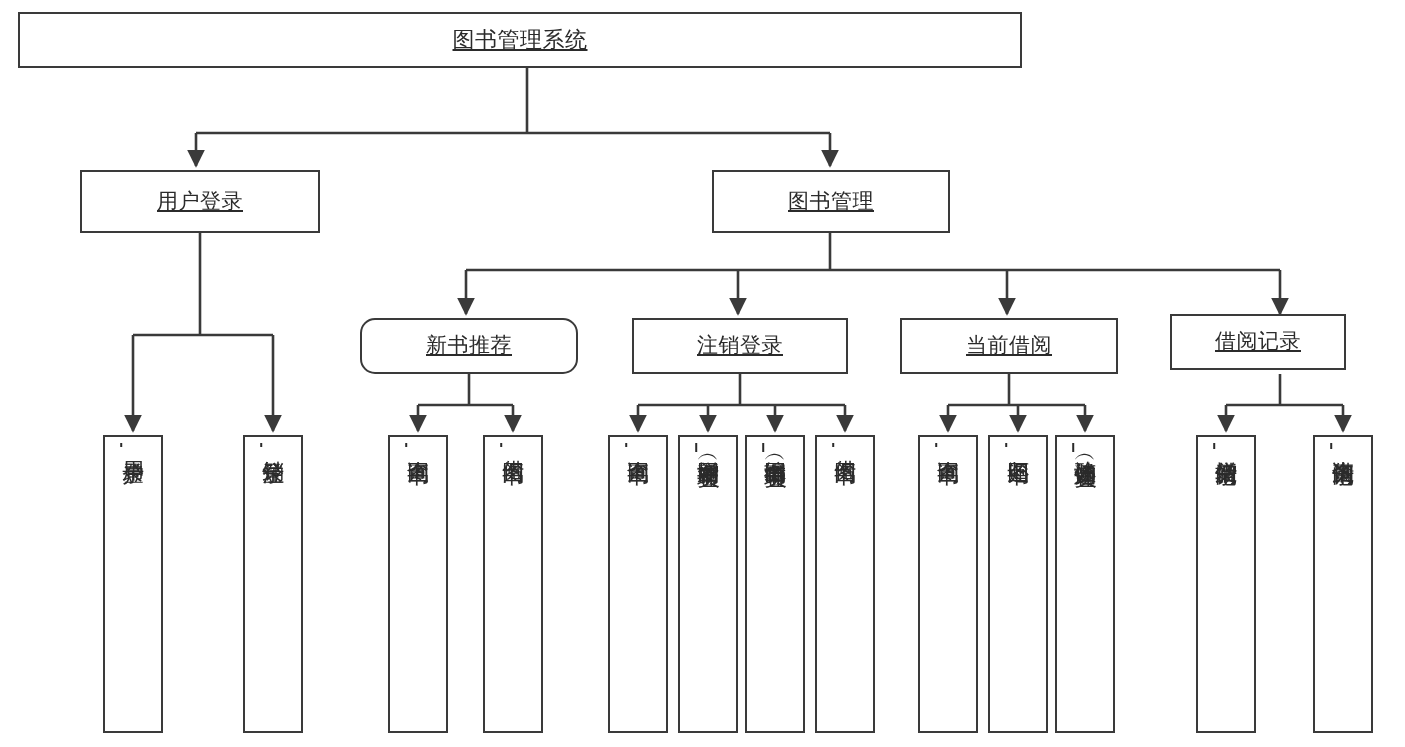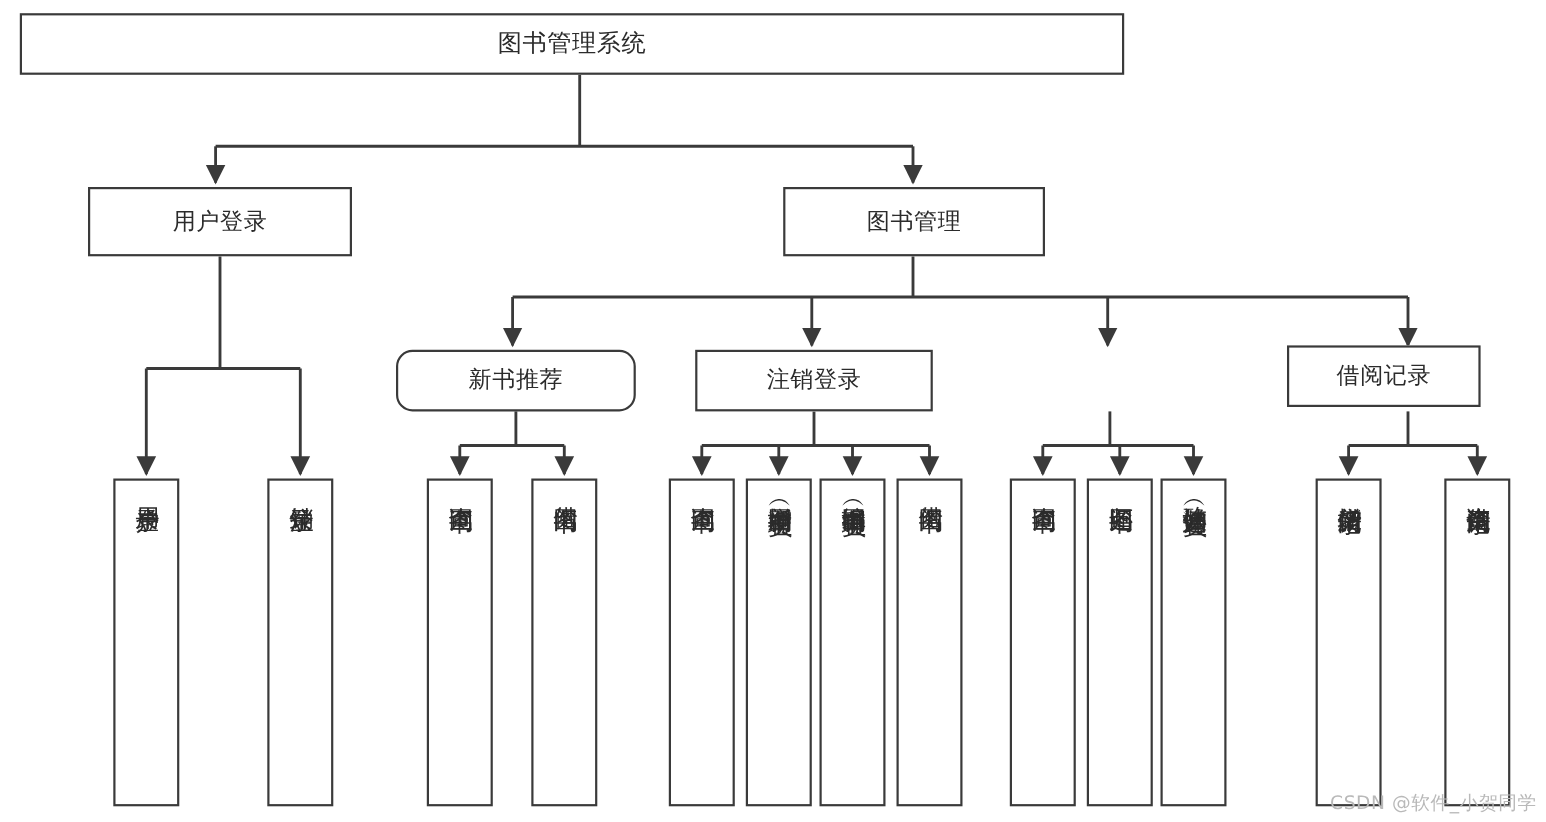--- a/index.html
+++ b/index.html
@@ -28,20 +28,21 @@
   }
   .node {
     position: absolute;
     box-sizing: border-box;
     border: 2px solid #3a3a3a;
     background: #ffffff;
     display: flex;
     align-items: center;
     justify-content: center;
     color: #2b2b2b;
+    text-decoration: underline;
   }
   .node-label {
     display: block;
     text-align: center;
     line-height: 1.12;
     letter-spacing: 0.5px;
     color: #2b2b2b;
   }
   
   .node.h .node-label {
@@ -140,20 +141,23 @@
   <div class="node h" style="left: 712px; top: 170px; width: 238px; height: 63px; border-color: rgb(58, 58, 58); color: rgb(43, 43, 43);">
     <span class="node-label">图书管理</span>
   </div>
 
   <div class="node h" style="left: 360px; top: 318px; width: 218px; height: 56px; border-color: rgb(58, 58, 58); color: rgb(43, 43, 43); border-radius: 15px;">
     <span class="node-label">新书推荐</span>
   </div>
   <div class="node h" style="left: 632px; top: 318px; width: 216px; height: 56px; border-color: rgb(58, 58, 58); color: rgb(43, 43, 43);">
     <span class="node-label">注销登录</span>
   </div>
+  <div class="node h" style="left: 900px; top: 318px; width: 218px; height: 56px; border-color: rgb(58, 58, 58); color: rgb(43, 43, 43);">
+    <span class="node-label">当前借阅</span>
+  </div>
   <div class="node h" style="left: 1170px; top: 314px; width: 176px; height: 56px; border-color: rgb(58, 58, 58); color: rgb(43, 43, 43);">
     <span class="node-label">借阅记录</span>
   </div>
 
   <div class="node v" style="left: 103px; top: 435px; width: 60px; height: 298px; border-color: rgb(58, 58, 58); color: rgb(43, 43, 43);">
     <span class="node-label">用户登录</span>
   </div>
   <div class="node v" style="left: 243px; top: 435px; width: 60px; height: 298px; border-color: rgb(58, 58, 58); color: rgb(43, 43, 43);">
     <span class="node-label">注销登录</span>
   </div>
@@ -184,14 +188,13 @@
   <div class="node v" style="left: 1055px; top: 435px; width: 60px; height: 298px; border-color: rgb(58, 58, 58); color: rgb(43, 43, 43);">
     <span class="node-label">确认归还（管理员）</span>
   </div>
   <div class="node v" style="left: 1196px; top: 435px; width: 60px; height: 298px; border-color: rgb(58, 58, 58); color: rgb(43, 43, 43);">
     <span class="node-label">新增借阅记录</span>
   </div>
   <div class="node v" style="left: 1313px; top: 435px; width: 60px; height: 298px; border-color: rgb(58, 58, 58); color: rgb(43, 43, 43);">
     <span class="node-label">查询借阅记录</span>
   </div>
 
-  <div id="watermark">CSDN @软件_小贺同学</div>
 </div>
 
 </body></html>

